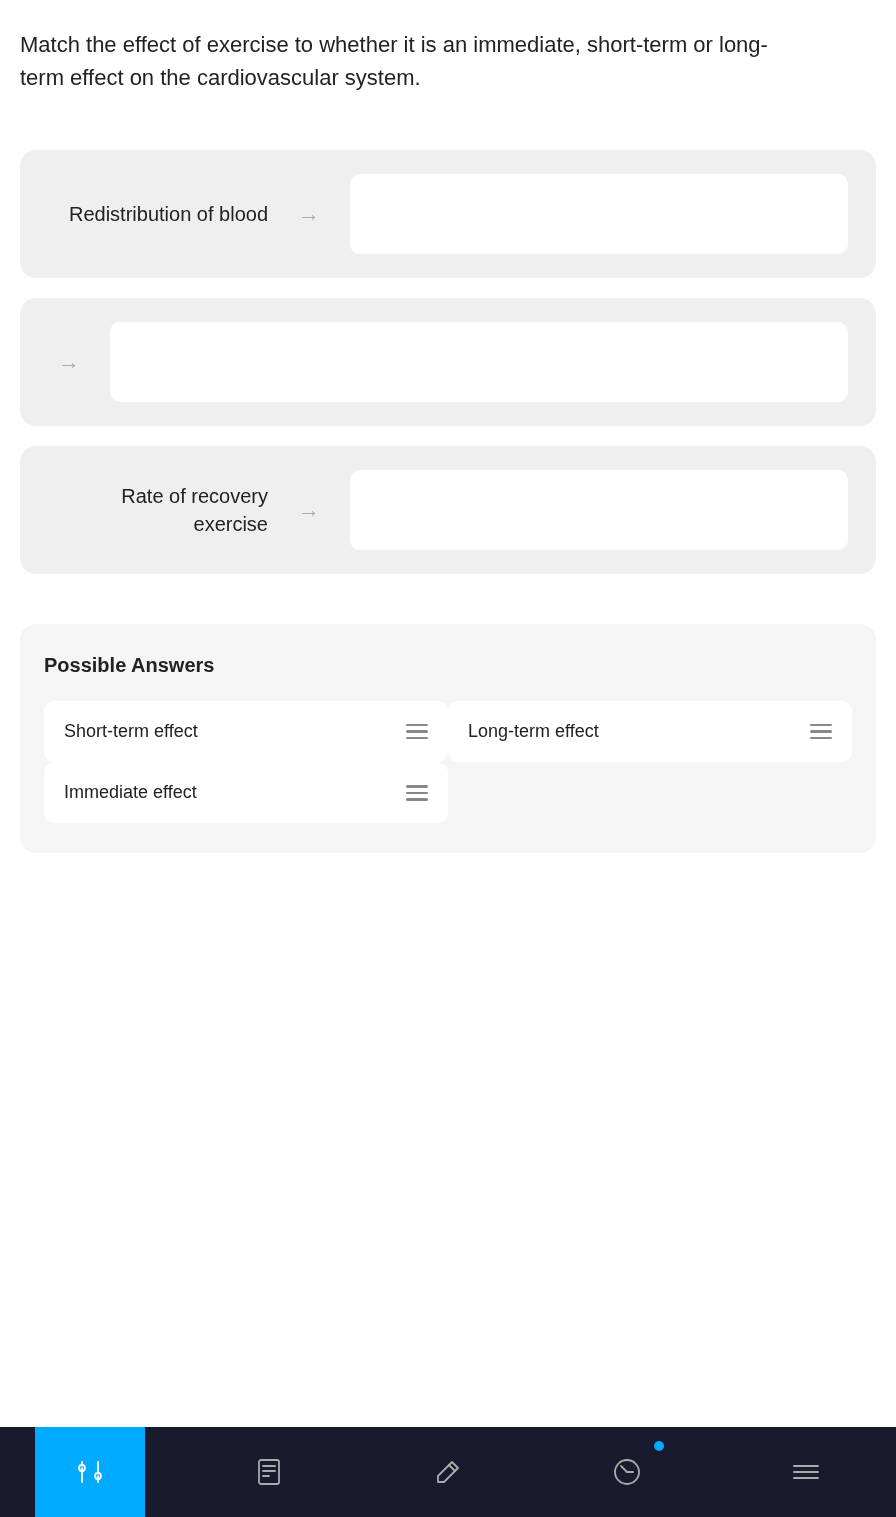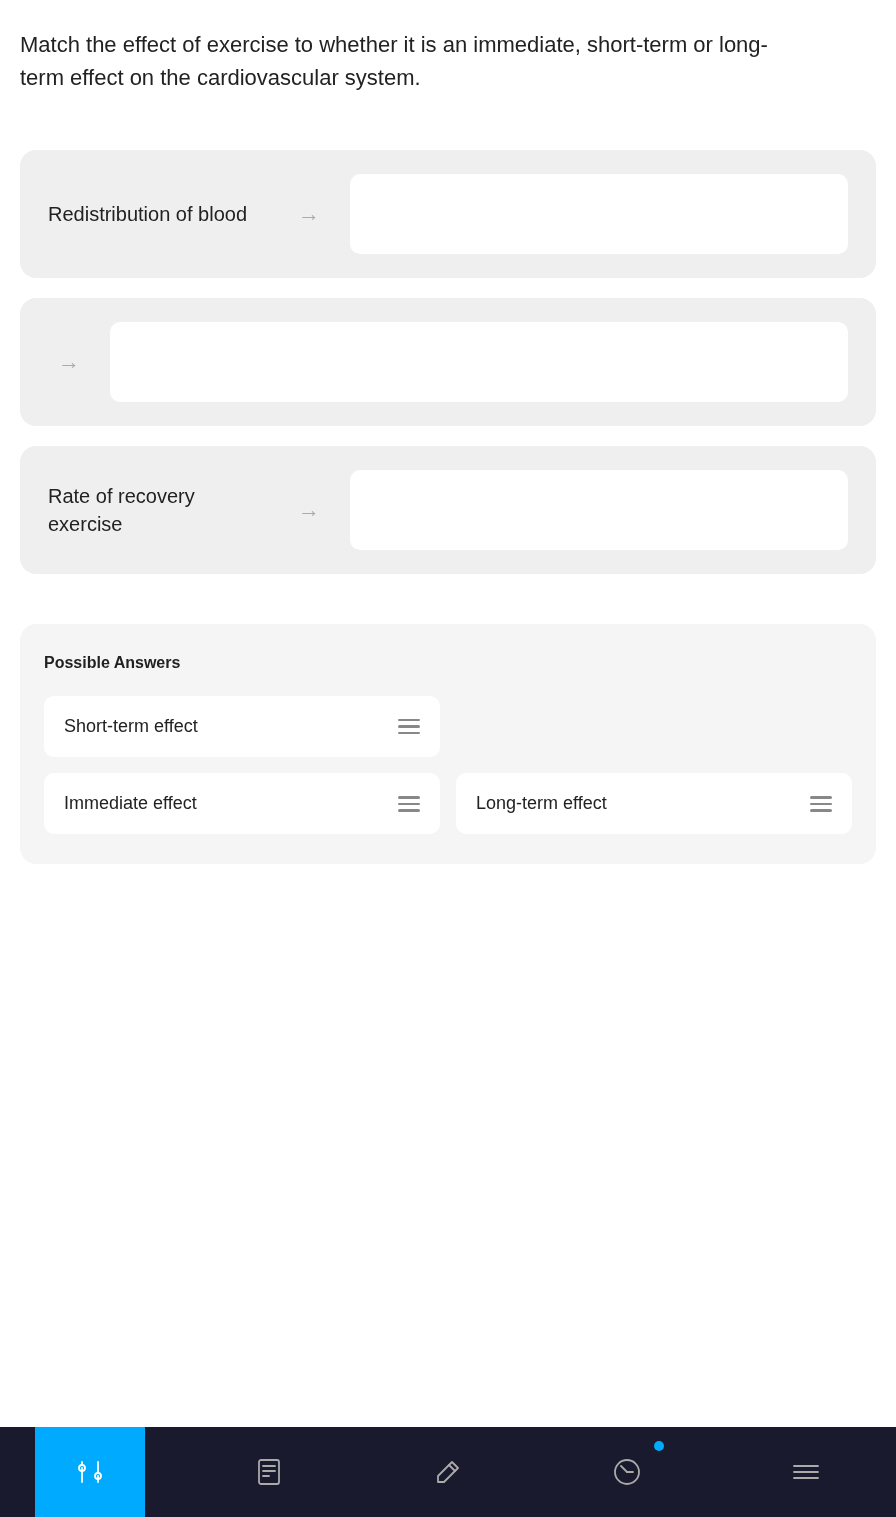--- a/index.html
+++ b/index.html
@@ -39,20 +39,21 @@
       align-items: center;
       gap: 20px;
     }
 
     .match-label {
       font-size: 20px;
       color: #222222;
       line-height: 1.4;
       width: 220px;
       flex-shrink: 0;
+      text-align: right;
     }
 
     .arrow-icon {
       color: #aaaaaa;
       font-size: 22px;
       flex-shrink: 0;
       margin: 0 10px;
     }
 
     .match-answer-box {
@@ -64,30 +65,29 @@
     }
 
     .possible-answers-section {
       background: #f5f5f5;
       border-radius: 16px;
       padding: 30px 24px 30px 24px;
       margin-top: 10px;
     }
 
     .possible-answers-title {
-      font-size: 16px;
+      font-size: 20px;
       font-weight: 700;
       color: #222222;
       margin-bottom: 24px;
     }
 
     .answers-grid {
       display: grid;
       grid-template-columns: 1fr 1fr;
-      gap: 16px;
     }
 
     .answer-chip {
       background: #ffffff;
       border-radius: 10px;
       padding: 18px 20px;
       display: flex;
       align-items: center;
       justify-content: space-between;
       cursor: grab;
@@ -204,31 +204,31 @@
 
       <div class="answer-chip">
         <span class="answer-chip-text">Short-term effect</span>
         <div class="drag-icon">
           <span></span>
             <span></span>
             <span></span>
         </div>
       </div>
 
+      <div class="answer-chip">
+        <span class="answer-chip-text">Long-term effect</span>
+        <div class="drag-icon">
+          <span></span>
+            <span></span>
+            <span></span>
+        </div>
+      </div>
+
       <div class="answer-chip single-col">
         <span class="answer-chip-text">Immediate effect</span>
-        <div class="drag-icon">
-          <span></span>
-            <span></span>
-            <span></span>
-        </div>
-      </div>
-
-      <div class="answer-chip">
-        <span class="answer-chip-text">Long-term effect</span>
         <div class="drag-icon">
           <span></span>
             <span></span>
             <span></span>
         </div>
       </div>
 
     </div>
   </div>
 </div>

